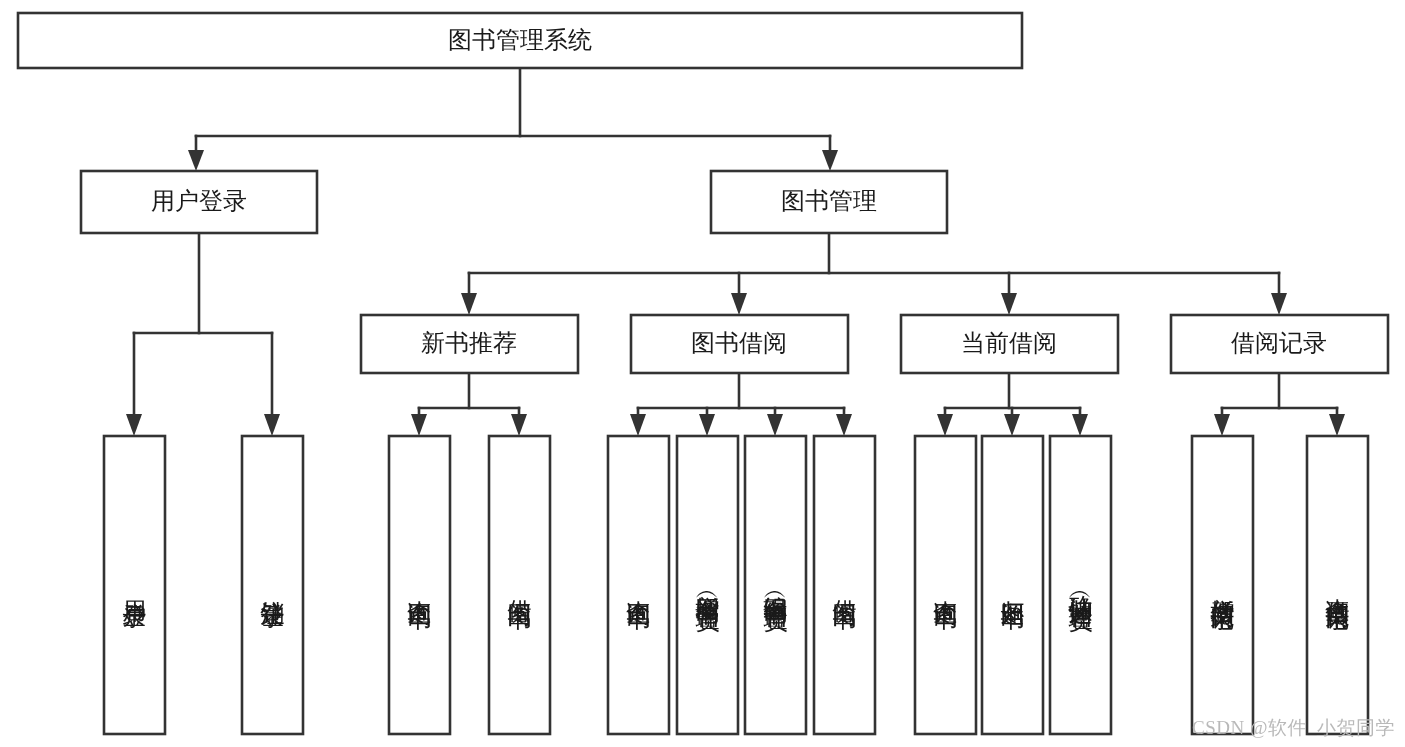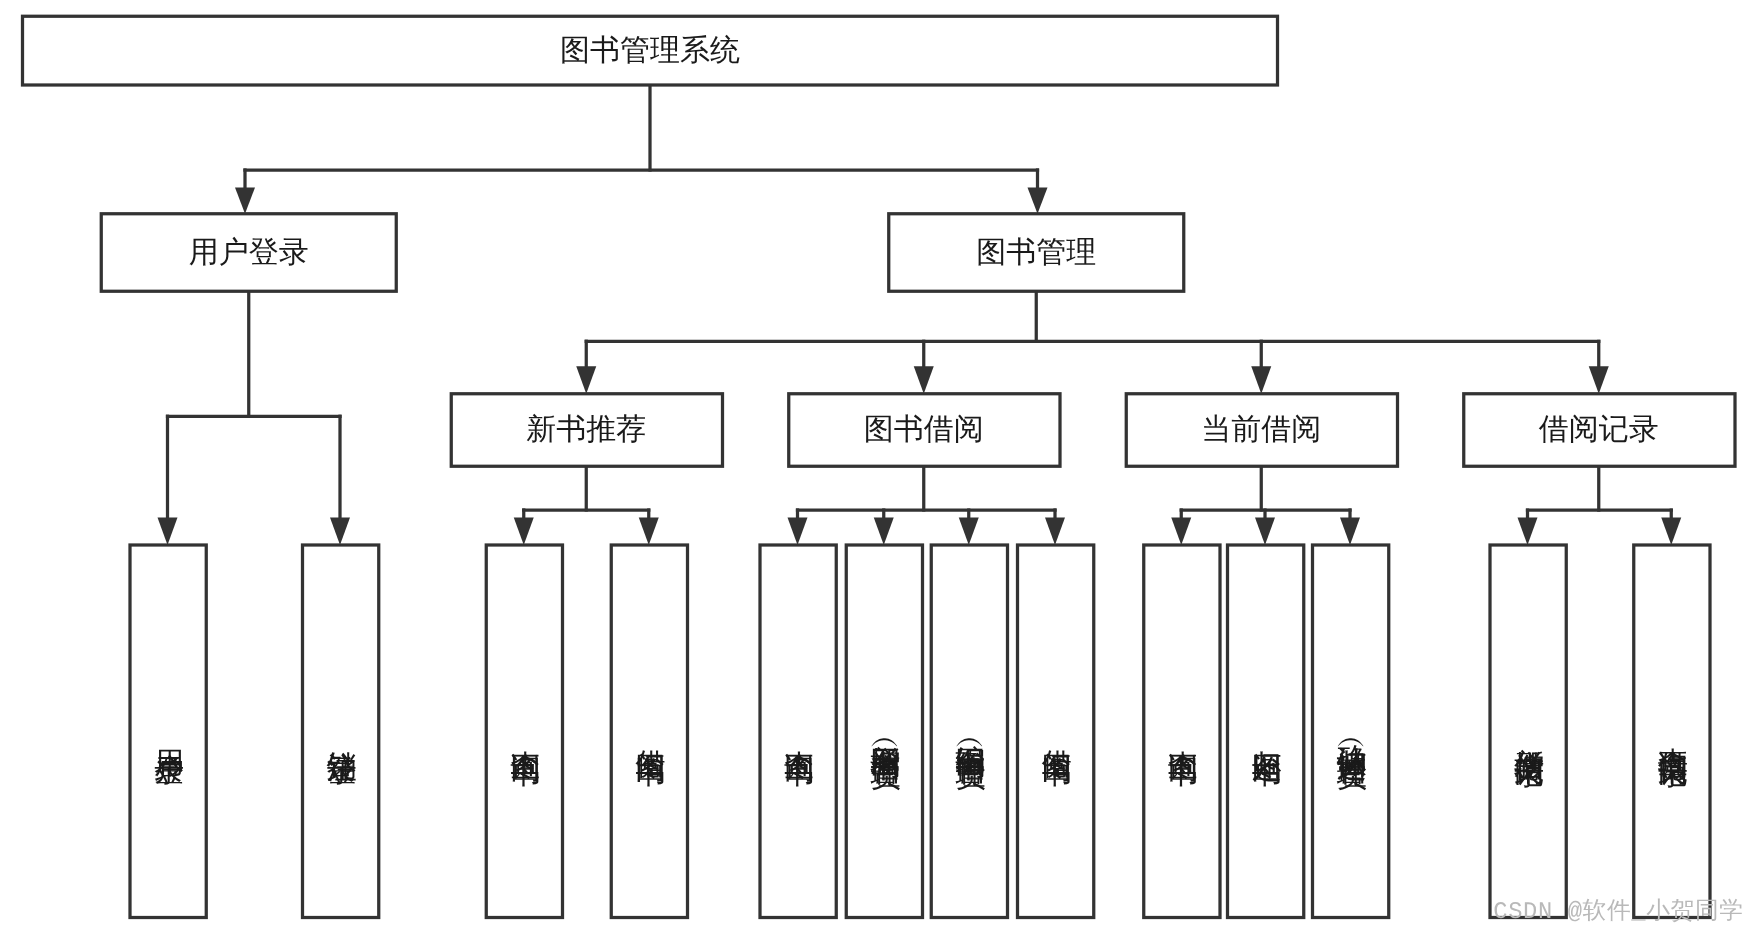--- a/index.html
+++ b/index.html
@@ -60,21 +60,21 @@
     display: flex;
     align-items: center;
     justify-content: center;
     white-space: nowrap;
     pointer-events: none;
   }
   .watermark {
     position: absolute;
     right: 10px;
     bottom: 6px;
-    font-family: Liberation Mono, monospace;
+    font-family: Liberation Serif, serif;
     font-size: 19px;
     color: #b9b9b9;
     white-space: nowrap;
     letter-spacing: 0.5px;
   }
 </style>
 </head>
 <body>
 
 <div id="diagram-root">

